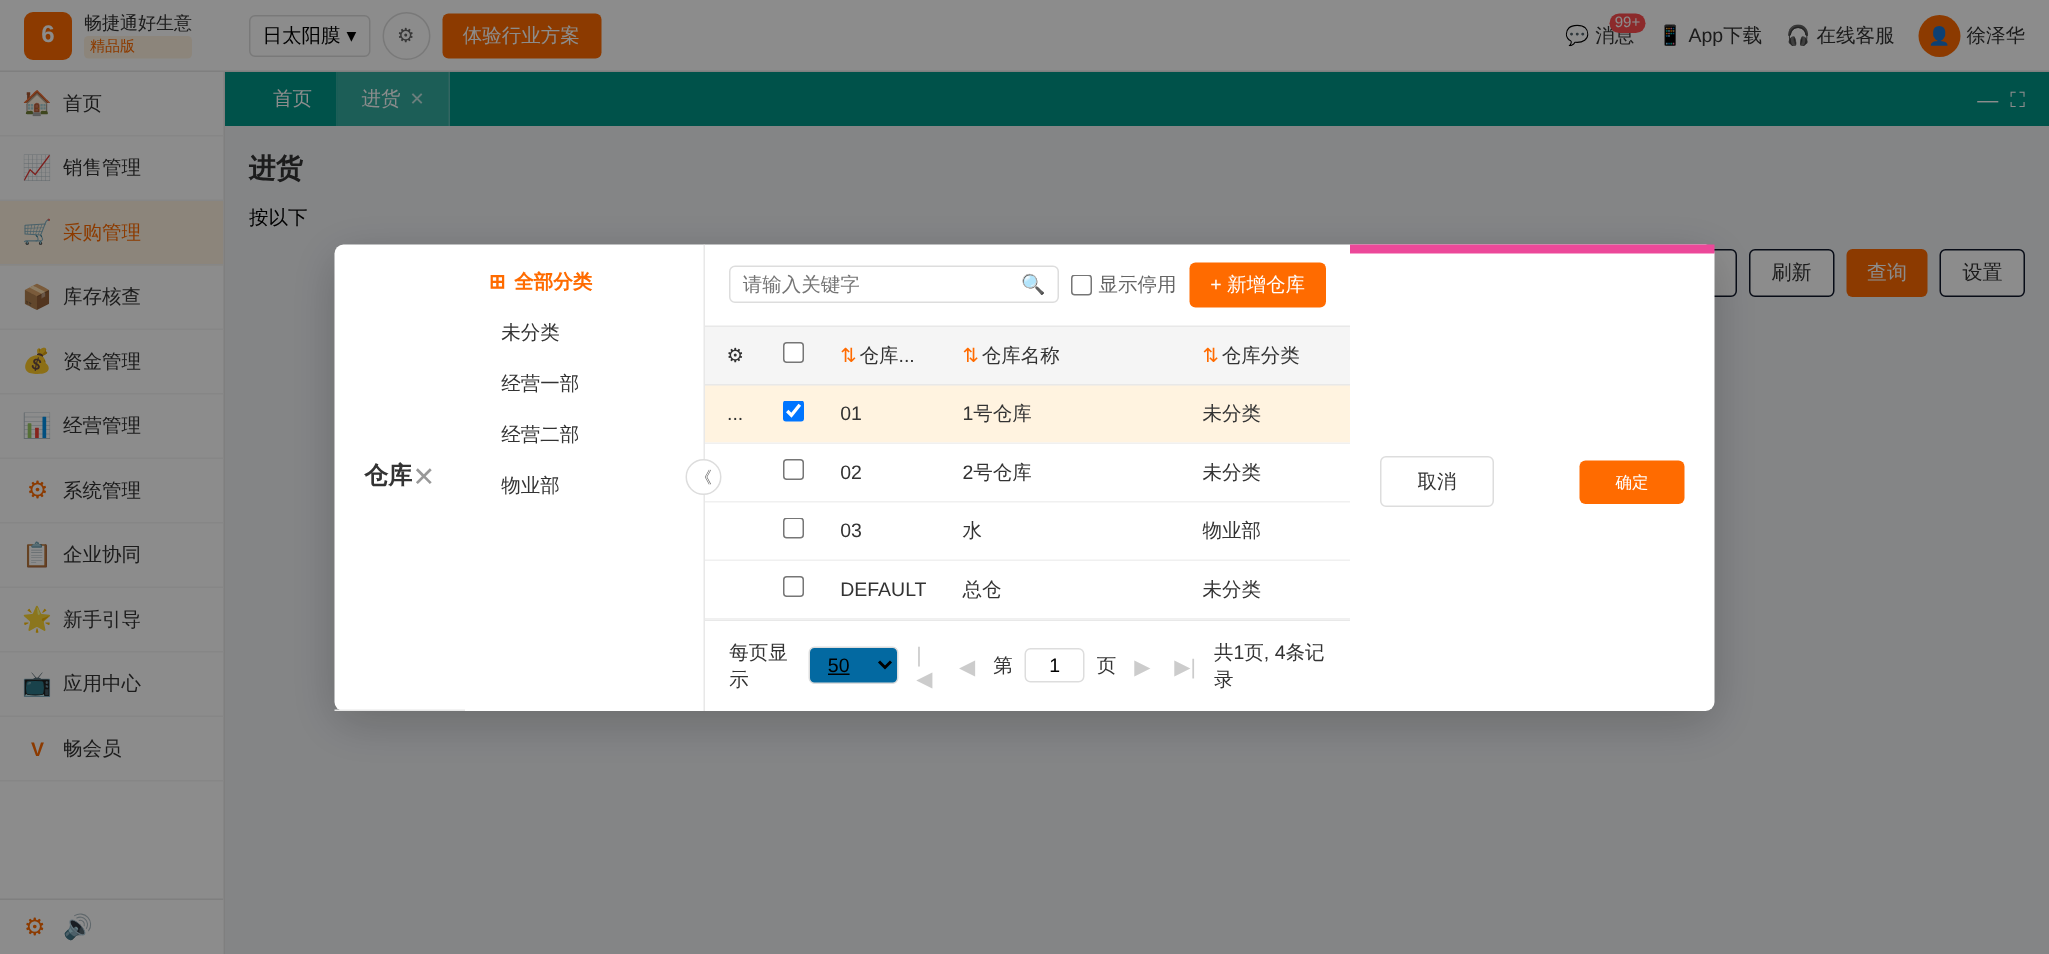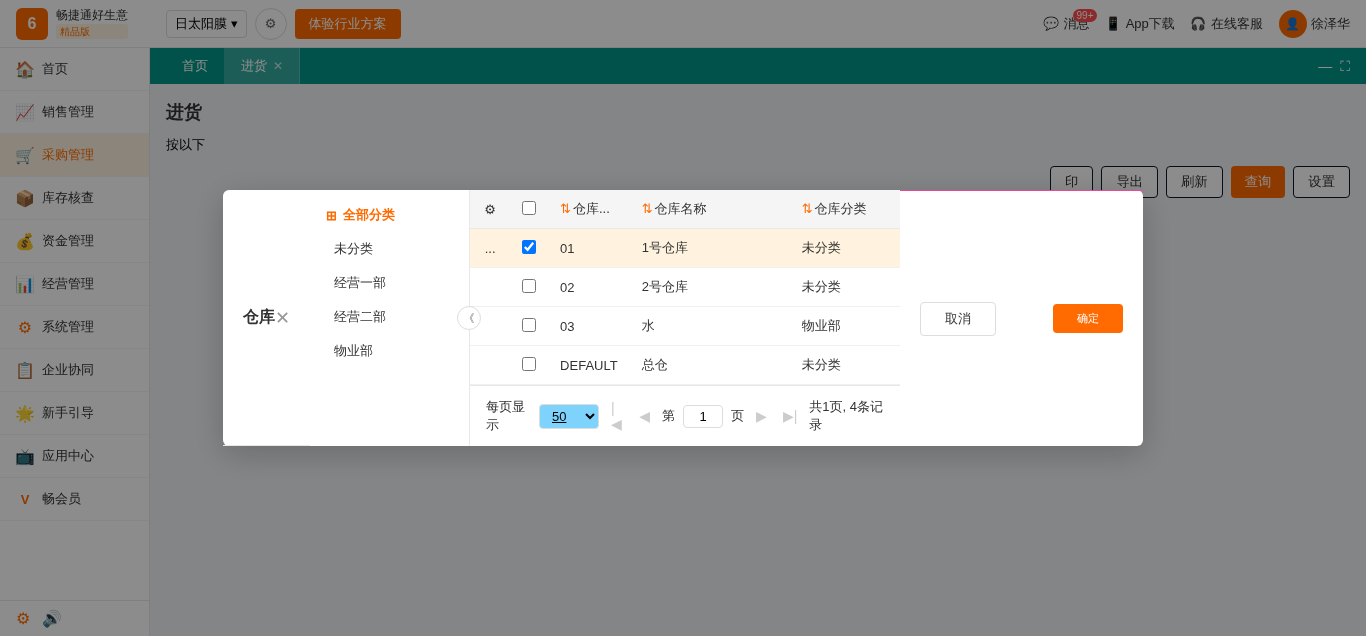--- a/index.html
+++ b/index.html
@@ -209,34 +209,34 @@
     
     .pagination {
       display: flex; align-items: center; justify-content: center;
       padding: 12px 16px;
       border-top: 1px solid #e8e8e8;
       gap: 8px; font-size: 13px; color: #333;
     }
     .page-select {
       border: 1px solid #ddd; border-radius: 4px;
       padding: 3px 8px; font-size: 13px;
-      background: #7dd3fc; cursor: pointer; text-decoration: underline;
+      background: #0369a1; cursor: pointer; text-decoration: underline;
     }
     .page-input {
       width: 40px; border: 1px solid #ddd; border-radius: 4px;
       padding: 3px 6px; text-align: center; font-size: 13px;
     }
     .page-btn { color: #666; cursor: pointer; font-size: 14px; padding: 0 4px; }
     .page-btn.disabled { color: #ccc; cursor: not-allowed; }
 
     
     .modal-footer {
       display: flex; align-items: center; justify-content: flex-end;
       padding: 12px 20px; gap: 12px;
-      border-top: 1px solid #ec4899;
+      border-top: 6px solid #ec4899;
     }
     .cancel-btn { background: #fff; color: #333; border: 1px solid #ddd; padding: 7px 24px; border-radius: 4px; cursor: pointer; font-size: 13px; }
     .confirm-btn { background: #ff6b00; color: #fff; border: none; padding: 7px 24px; border-radius: 4px; cursor: pointer; font-size: 11px; margin-left: 45px; }
 
     
     .cb { width: 14px; height: 14px; cursor: pointer; }
 
     
     .bottom-icons { display: flex; gap: 12px; color: #ff6b00; font-size: 16px; }
   </style>
@@ -381,20 +381,31 @@
         </div>
         <div class="category-item">未分类</div>
         <div class="category-item">经营一部</div>
         <div class="category-item">经营二部</div>
         <div class="category-item">物业部</div>
         <div class="collapse-btn">《</div>
       </div>
 
       <div class="content-panel">
 
+        <div class="content-toolbar">
+          <div class="search-box">
+            <input class="search-input" type="text" placeholder="请输入关键字" style="">
+            <span style="color:#999;">🔍</span>
+          </div>
+          <label class="show-disabled">
+            <input type="checkbox" class="cb" style="">
+            <span>显示停用</span>
+          </label>
+          <button class="add-btn">+ 新增仓库</button>
+        </div>
 
         <div class="modal-table">
           <table>
             <thead>
               <tr>
                 <th class="gear-col" style="width:40px;">⚙</th>
                 <th style="width:36px;">
                   <input type="checkbox" class="cb" style="">
                 </th>
                 <th style="width:80px;">

